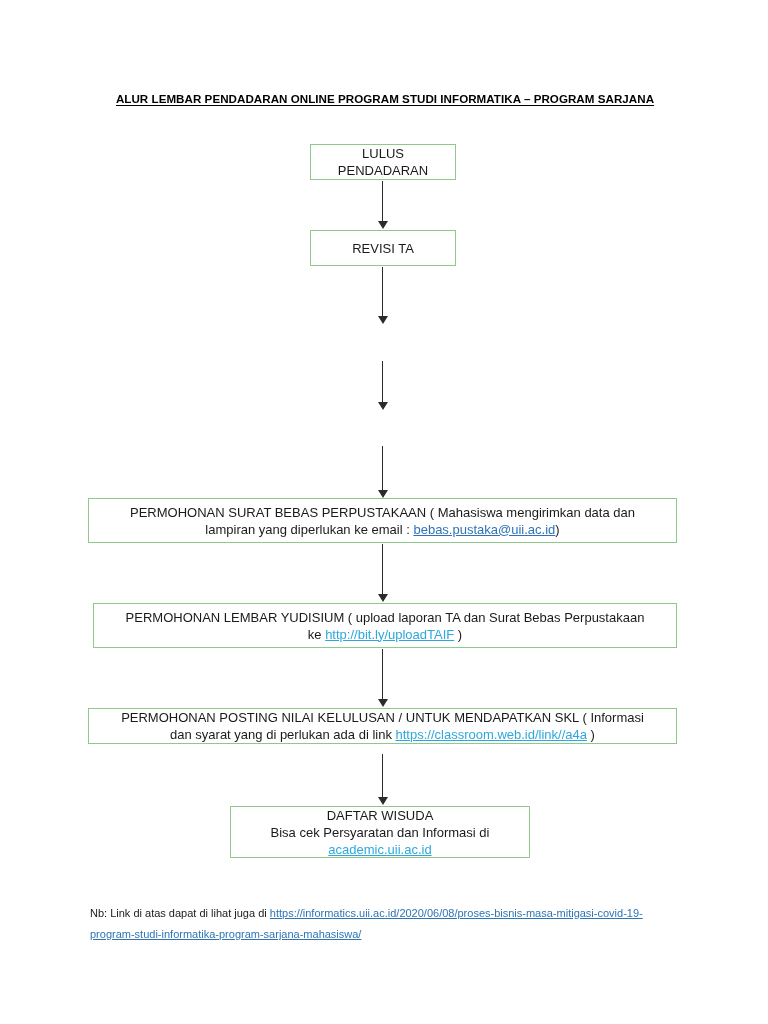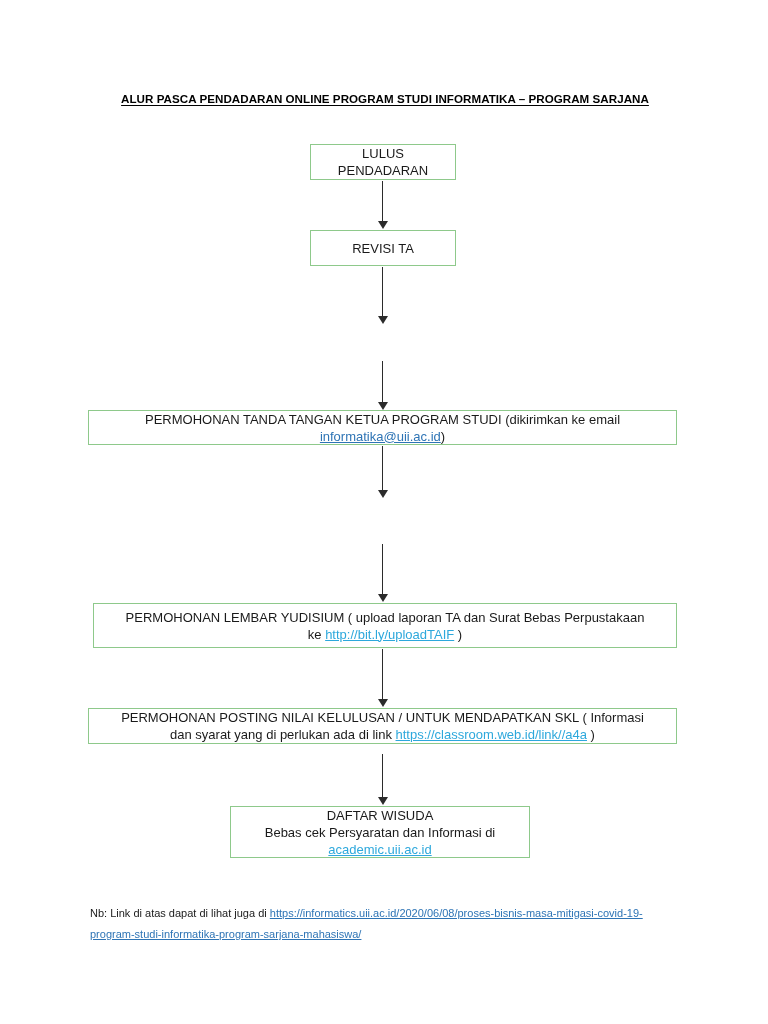--- a/index.html
+++ b/index.html
@@ -99,21 +99,21 @@
     line-height: 21px;
     color: #1a1a1a;
   }
   .footnote .lnk-dark { white-space: normal; }
 </style>
 </head>
 <body>
 
 <div id="flowchart-page">
 
-  <div class="doc-title">ALUR PASCA PENDADARAN ONLINE PROGRAM STUDI INFORMATIKA – PROGRAM SARJANA</div>
+  <div class="doc-title">ALUR LEMBAR PENDADARAN ONLINE PROGRAM STUDI INFORMATIKA – PROGRAM SARJANA</div>
 
   <div class="flow-box" style="left:310px; top:144px; width:146px; height:36px;">
     <span class="box-text">LULUS PENDADARAN</span>
   </div>
 
   <div class="arrow" style="left:376px; top:181px; height:48px;">
     <div class="shaft"></div>
       <div class="head"></div>
   </div>
 
@@ -125,31 +125,31 @@
     <div class="shaft"></div>
       <div class="head"></div>
   </div>
 
 
   <div class="arrow" style="left:376px; top:361px; height:49px;">
     <div class="shaft"></div>
       <div class="head"></div>
   </div>
 
-  <div class="flow-box" style="left:88px; top:410px; width:589px; height:35px;">
-    <span class="box-text">
-      <span>PERMOHONAN TANDA TANGAN KETUA PROGRAM STUDI (dikirimkan ke email </span><span class="lnk lnk-dark">informatika@uii.ac.id</span><span>)</span>
-    </span>
-  </div>
 
   <div class="arrow" style="left:376px; top:446px; height:52px;">
     <div class="shaft"></div>
       <div class="head"></div>
   </div>
 
+  <div class="flow-box" style="left:88px; top:498px; width:589px; height:45px;">
+    <span class="box-text">
+      <span>PERMOHONAN SURAT BEBAS PERPUSTAKAAN ( Mahasiswa mengirimkan data dan lampiran yang diperlukan ke email : </span><span class="lnk lnk-dark">bebas.pustaka@uii.ac.id</span><span>)</span>
+    </span>
+  </div>
 
   <div class="arrow" style="left:376px; top:544px; height:58px;">
     <div class="shaft"></div>
       <div class="head"></div>
   </div>
 
   <div class="flow-box" style="left:93px; top:603px; width:584px; height:45px;">
     <span class="box-text">
       <span>PERMOHONAN LEMBAR YUDISIUM ( upload laporan TA dan Surat Bebas Perpustakaan ke </span><span class="lnk lnk-light">http://bit.ly/uploadTAIF</span><span> )</span>
     </span>
@@ -167,21 +167,21 @@
   </div>
 
   <div class="arrow" style="left:376px; top:754px; height:51px;">
     <div class="shaft"></div>
       <div class="head"></div>
   </div>
 
   <div class="flow-box" style="left:230px; top:806px; width:300px; height:52px;">
     <span class="box-text">
       <span>DAFTAR WISUDA</span><br>
-      <span>Bebas cek Persyaratan dan Informasi di</span><br>
+      <span>Bisa cek Persyaratan dan Informasi di</span><br>
       <span class="lnk lnk-light">academic.uii.ac.id</span>
     </span>
   </div>
 
   <div class="footnote">
     <span>Nb: Link di atas dapat di lihat juga di </span><span class="lnk lnk-dark">https://informatics.uii.ac.id/2020/06/08/proses-bisnis-masa-mitigasi-covid-19-program-studi-informatika-program-sarjana-mahasiswa/</span>
   </div>
 
 </div>
 

